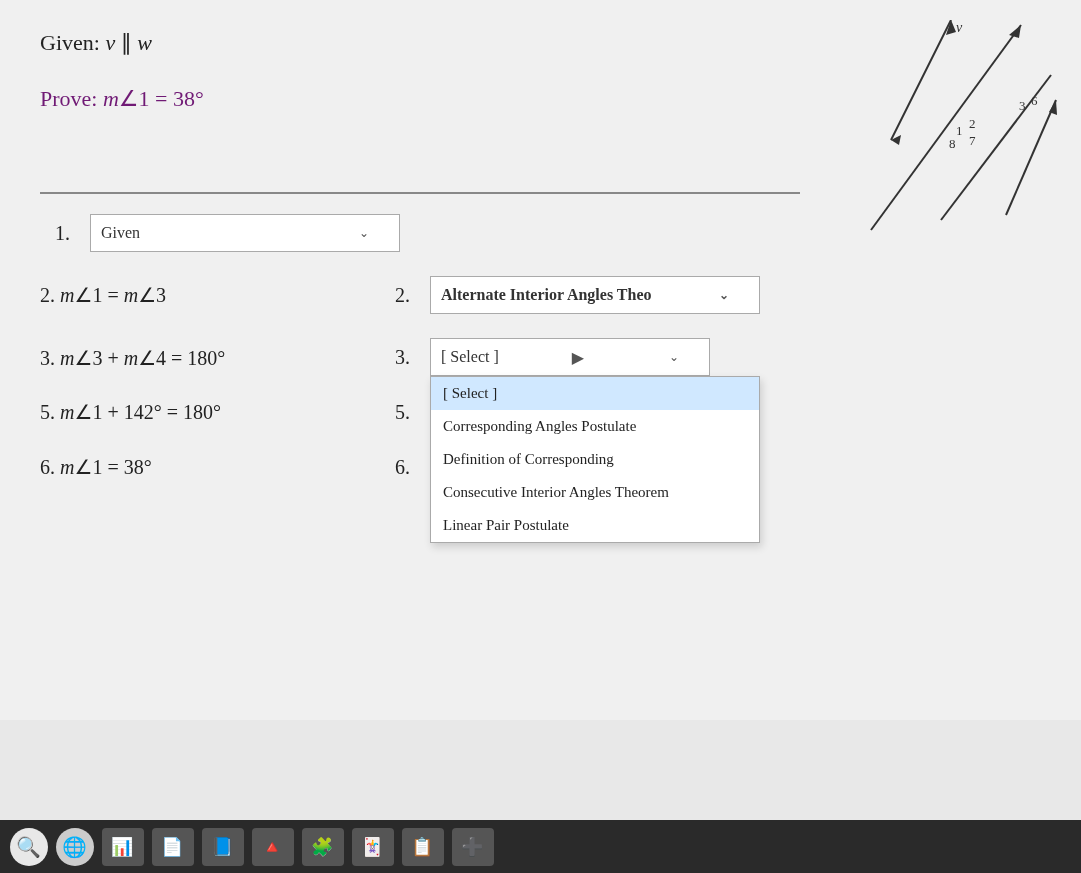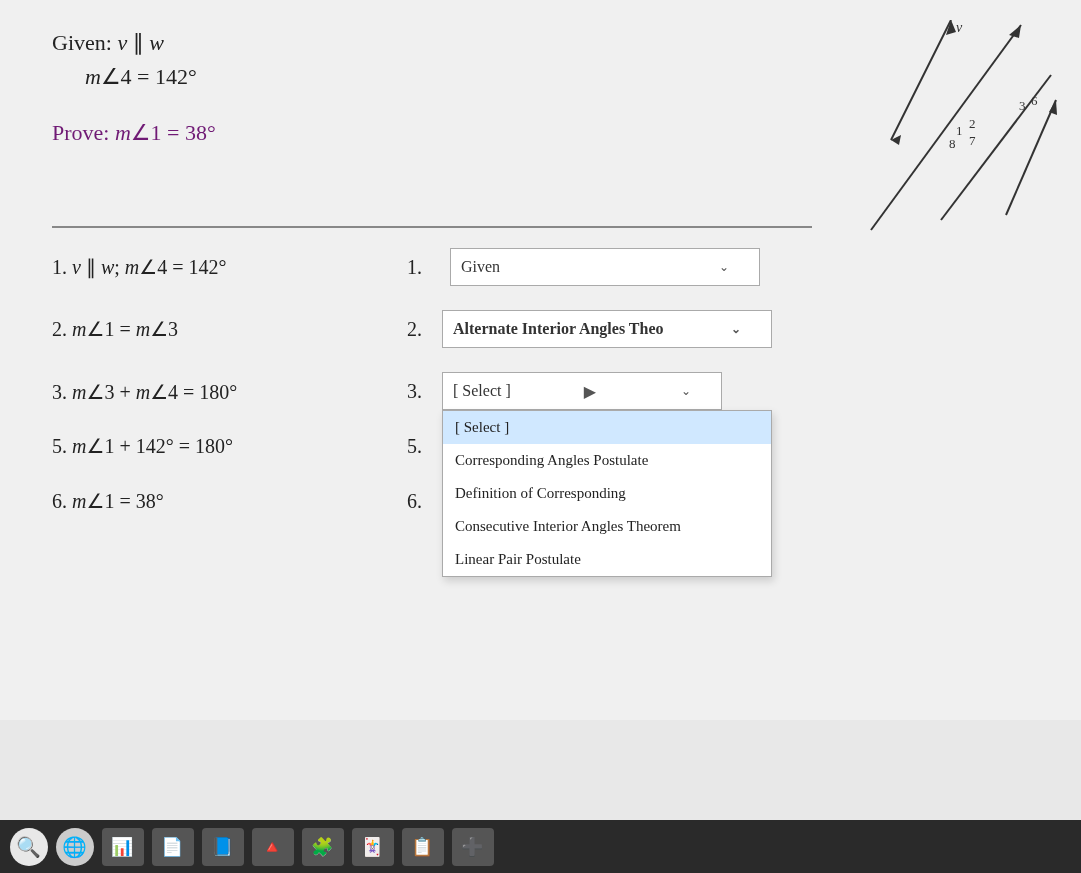--- a/index.html
+++ b/index.html
@@ -10,21 +10,21 @@
       height: 873px;
       overflow: hidden;
       position: relative;
     }
 
     .main-content {
       background: #f0f0f0;
       width: 1081px;
       height: 720px;
       position: relative;
-      padding: 30px 52px;
+      padding: 30px 40px;
     }
 
     .given-section {
       margin-bottom: 20px;
     }
 
     .given-line {
       font-size: 22px;
       margin-bottom: 8px;
       color: #222;
@@ -90,21 +90,20 @@
     }
 
     .select-box .chevron {
       font-size: 12px;
       color: #555;
       margin-left: 8px;
     }
 
     .given-select .select-box {
       min-width: 310px;
-      margin-left: 8px;
     }
 
     .alt-interior-select .select-box {
       min-width: 330px;
       font-weight: bold;
     }
 
     .dropdown-open {
       position: absolute;
       top: 38px;
@@ -170,23 +169,20 @@
   </style>
 </head>
 <body>
 
 <div class="main-content">
 
   <div class="given-section">
     <div class="given-line">
       Given: <i>v</i> ∥ <i>w</i>
     </div>
-    <div class="given-line">
-      &nbsp;&nbsp;&nbsp;&nbsp;&nbsp;&nbsp;<i>m</i>∠4 = 142°
-    </div>
     <div class="prove-line">
       Prove: <i>m</i>∠1 = 38°
     </div>
   </div>
 
   <div class="diagram">
     <svg width="200" height="220" viewBox="0 0 200 220">
 
       <line x1="90" y1="0" x2="30" y2="120" stroke="#333" stroke-width="2"></line>
 
@@ -214,23 +210,20 @@
 
       <polygon points="30,120 40,115 38,125" fill="#333"></polygon>
     </svg>
   </div>
 
   <hr class="divider">
 
   <div class="proof-table">
 
     <div class="proof-row">
-      <div class="proof-statement">
-        1. <i>v</i> ∥ <i>w</i>; <i>m</i>∠4 = 142°
-      </div>
       <div class="proof-reason-num">1.</div>
       <div class="proof-reason-select given-select">
         <div class="select-box">
           <span>Given</span>
           <span class="chevron">⌄</span>
         </div>
       </div>
     </div>
 
     <div class="proof-row">

